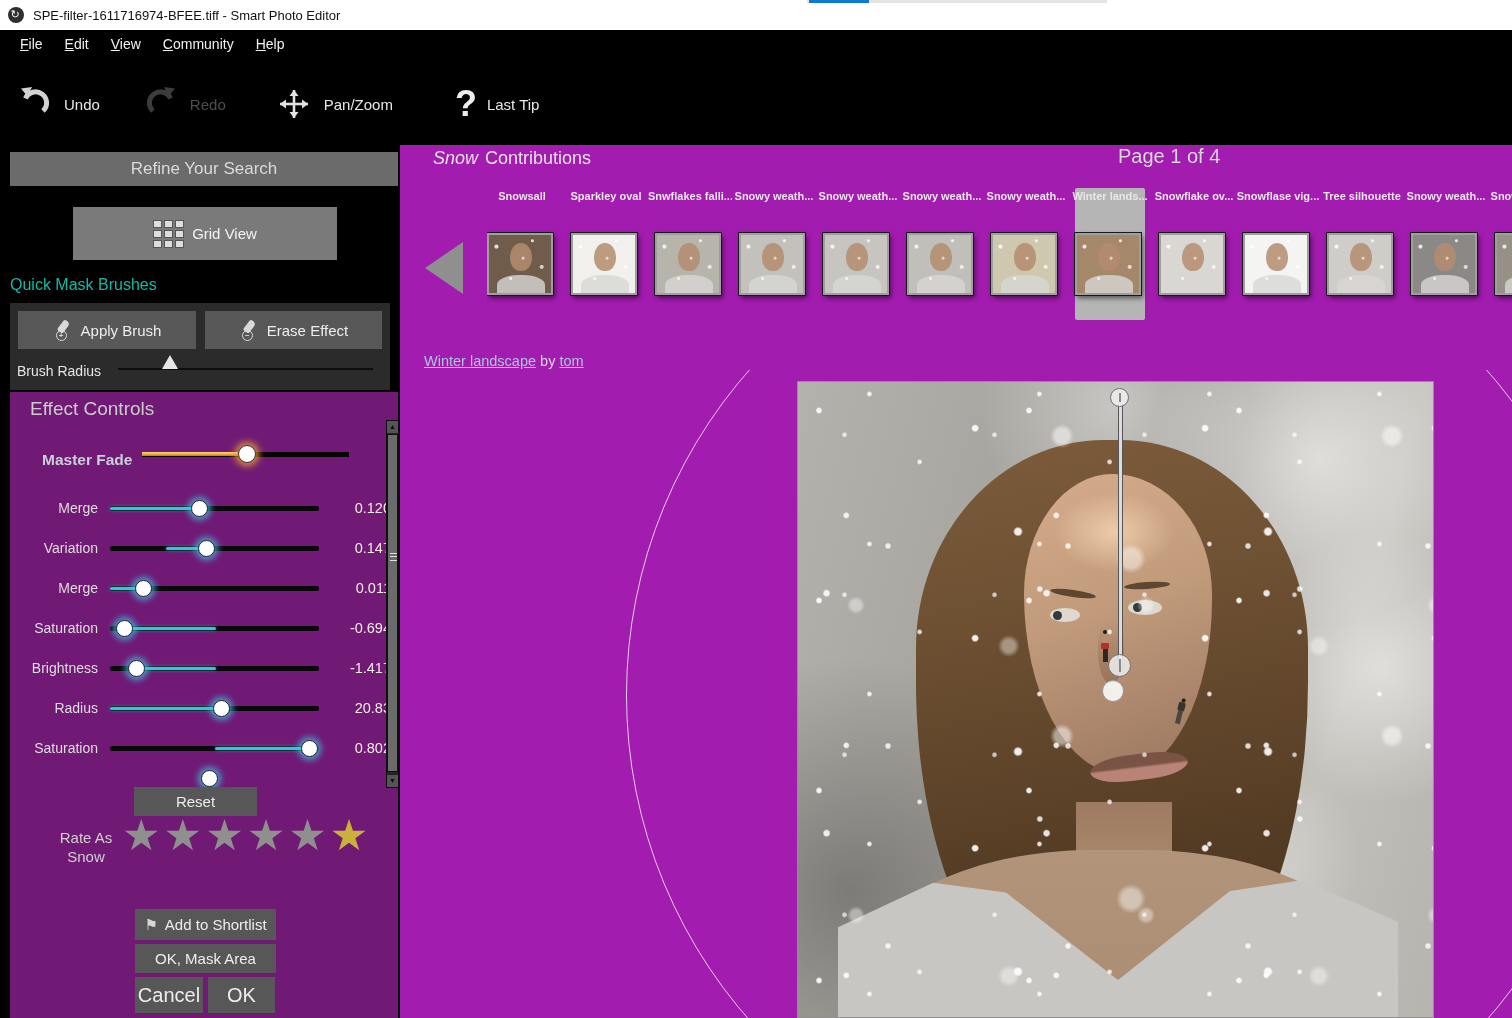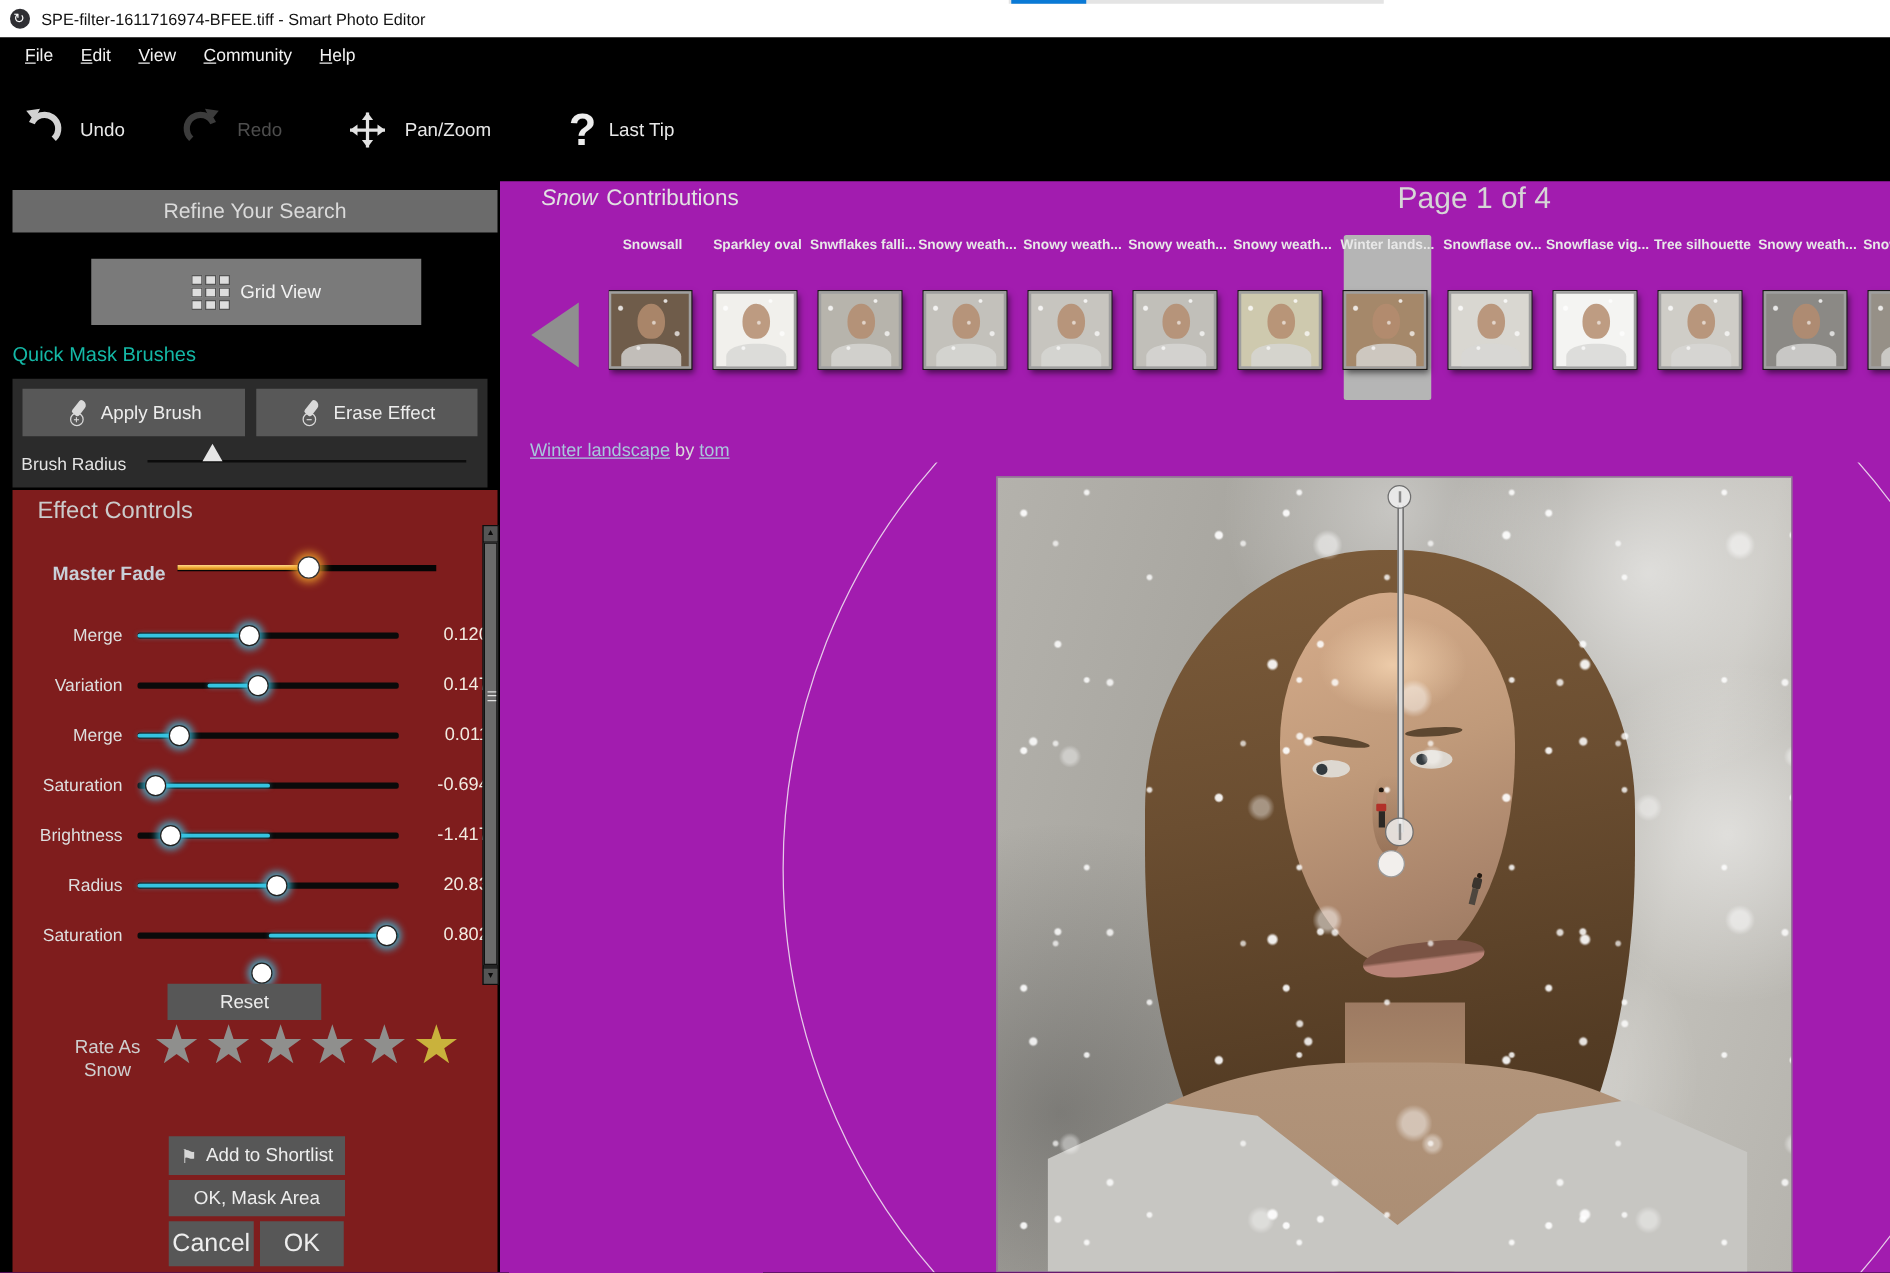--- a/index.html
+++ b/index.html
@@ -43,21 +43,21 @@
   .brushicon{position:relative;width:20px;height:20px;}
   .brushicon .body{position:absolute;left:7px;top:0;width:7px;height:13px;background:#d9d9d9;border-radius:2px 4px 2px 2px;transform:rotate(38deg);}
   .brushicon .ring{position:absolute;left:3px;top:10px;width:9px;height:9px;border:1.5px solid #d9d9d9;border-radius:50%;
       font-size:8px;line-height:9px;text-align:center;color:#d9d9d9;font-weight:bold;}
   #br-label{position:absolute;left:7px;top:60px;color:#e4e4e4;font-size:14px;}
   #br-track{position:absolute;left:108px;top:65px;width:255px;height:2px;background:#0c0c0c;}
   #br-thumb{position:absolute;left:152px;top:52px;width:0;height:0;border-left:8px solid transparent;
       border-right:8px solid transparent;border-bottom:14px solid #e6e6e6;}
 
   
-  #fx-panel{left:10px;top:392px;width:388px;height:626px;background:#7f1d1d;}
+  #fx-panel{left:10px;top:392px;width:388px;height:626px;background:#701a75;}
   #fx-heading{position:absolute;left:20px;top:6px;color:#cbcbcb;font-size:19px;}
   .fxrow{position:absolute;left:0;height:34px;display:flex;align-items:center;}
   .fxrow .rlabel{width:88px;text-align:right;color:#dedede;font-size:14px;padding-right:12px;flex:none;}
   .fxrow .rtrack{position:relative;width:209px;height:18px;flex:none;}
   .fxrow .tline{position:absolute;left:0;top:7px;width:100%;height:5px;background:#0a0a0a;border-radius:2px;}
   .fxrow .tfill{position:absolute;top:8px;height:3px;border-radius:2px;}
   .fxrow .tthumb{position:absolute;top:1px;width:15px;height:15px;border-radius:50%;background:#fff;border:1px solid #222;}
   .glowc{box-shadow:0 0 6px 3px rgba(62,198,230,0.75);}
   .fxrow .rvalue{width:72px;text-align:right;color:#f2ece2;font-size:14.5px;flex:none;}
   #mf-row{left:12px;top:44px;height:36px;display:flex;align-items:center;position:absolute;}
@@ -84,21 +84,21 @@
   .sb-arrow{position:absolute;left:0;width:11px;height:12px;background:#555;text-align:center;font-size:7px;line-height:12px;color:#0a0a0a;}
   #sb-up{top:0;} #sb-down{bottom:0;}
   #sb-thumb{position:absolute;left:0;top:13px;width:11px;height:338px;background:#6b6b6b;border:1px solid #111;box-sizing:border-box;}
   #sb-grip{position:absolute;left:1px;top:118px;width:7px;border-top:1px solid #e0e0e0;border-bottom:1px solid #e0e0e0;height:6px;margin-left:1px;}
   #sb-grip:after{content:"";position:absolute;left:0;top:2px;width:7px;height:1px;background:#e0e0e0;}
 
   
   #canvas{left:400px;top:145px;width:1112px;height:873px;background:#a21caf;overflow:hidden;}
   #contrib-title{position:absolute;left:33px;top:3px;font-size:18px;color:#e2e2e2;}
   #contrib-title .em{font-style:italic;margin-right:7px;}
-  #page-label{position:absolute;left:718px;top:0px;font-size:24px;color:#d6d6d6;}
+  #page-label{position:absolute;left:718px;top:0px;font-size:20px;color:#d6d6d6;}
   #strip{position:absolute;left:87px;top:43px;width:1025px;height:132px;display:flex;gap:14px;overflow:hidden;}
   .citem{position:relative;width:70px;height:132px;flex:none;}
   .citem.selected{background:#b5b5b5;border-radius:2px;}
   .citem.selected:after{content:"";position:absolute;left:14px;top:130px;border-left:21px solid transparent;
       border-right:21px solid transparent;border-top:28px solid #b5b5b5;}
   .clabel{position:absolute;left:-7px;width:84px;top:2px;font-size:11px;font-weight:bold;color:#e8e8e8;
       text-align:center;white-space:nowrap;overflow:hidden;}
   .cthumb{position:absolute;left:0px;top:45px;width:66px;height:62px;border:2px solid #9f9f9f;box-sizing:border-box;
       box-shadow:0 0 0 1px #191919,2px 3px 5px rgba(0,0,0,.55);overflow:hidden;}
   .cface{position:absolute;left:21px;top:8px;width:22px;height:28px;border-radius:50% 50% 45% 45%;background:rgba(180,140,110,.85);}
@@ -467,21 +467,21 @@
       <div class="citem selected">
         <div class="clabel">Winter lands...</div>
         <div class="cthumb" style="background: rgb(165, 136, 106);">
           <div class="chair"></div>
           <div class="cface"></div>
           <div class="ctop"></div>
           <div class="csnow"></div>
         </div>
       </div>
       <div class="citem">
-        <div class="clabel">Snowflase ov...</div>
+        <div class="clabel">Snowflake ov...</div>
         <div class="cthumb" style="background: rgb(217, 215, 209);">
           <div class="chair"></div>
           <div class="cface"></div>
           <div class="ctop"></div>
           <div class="csnow"></div>
         </div>
       </div>
       <div class="citem">
         <div class="clabel">Snowflase vig...</div>
         <div class="cthumb" style="background: rgb(244, 244, 242);">

